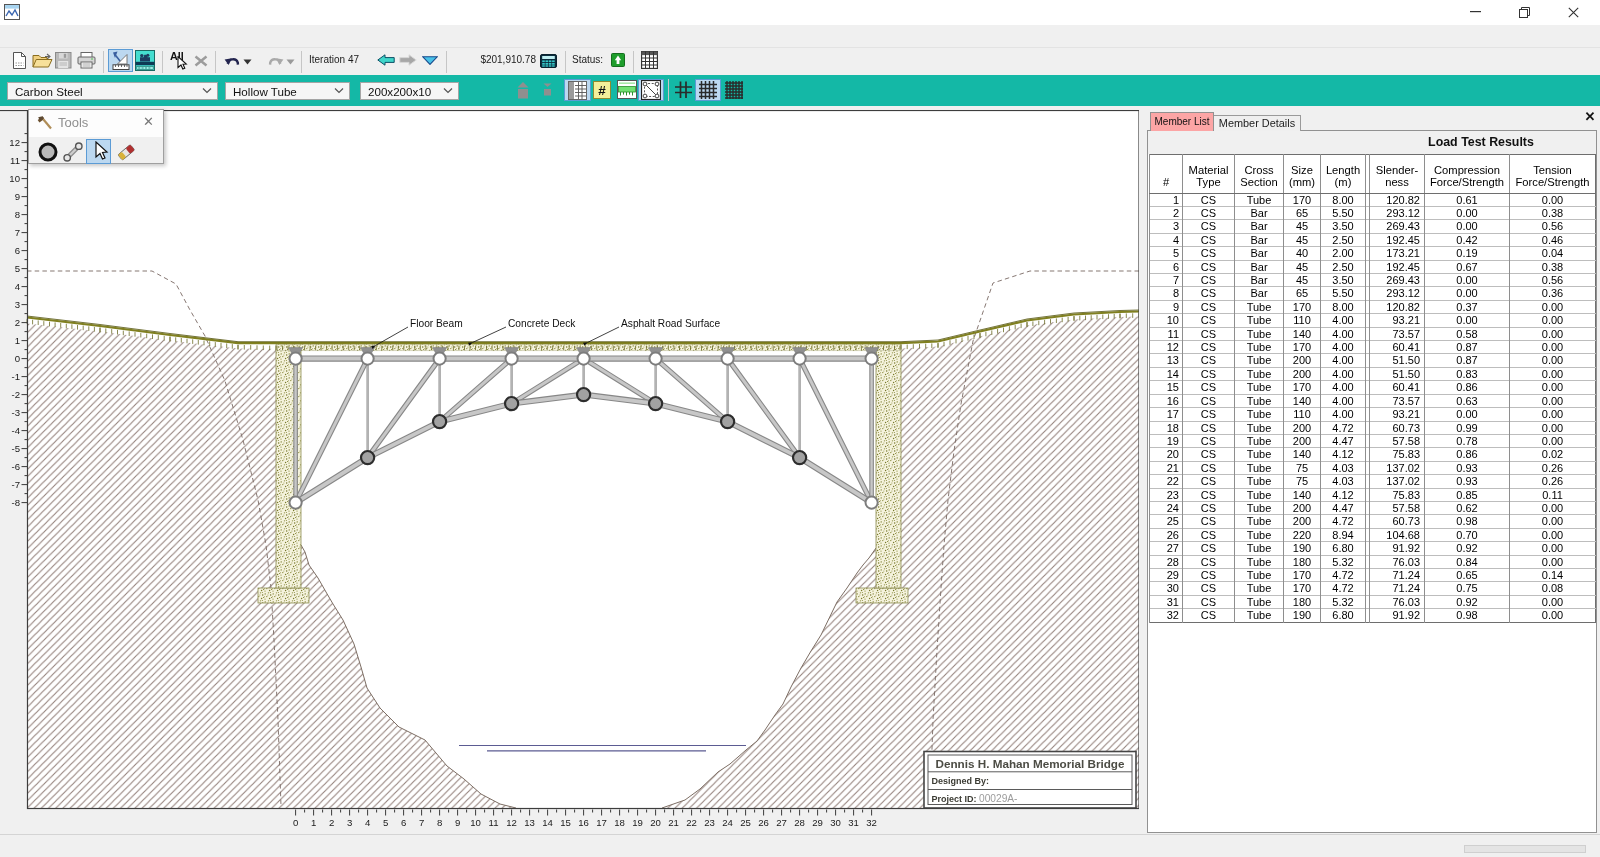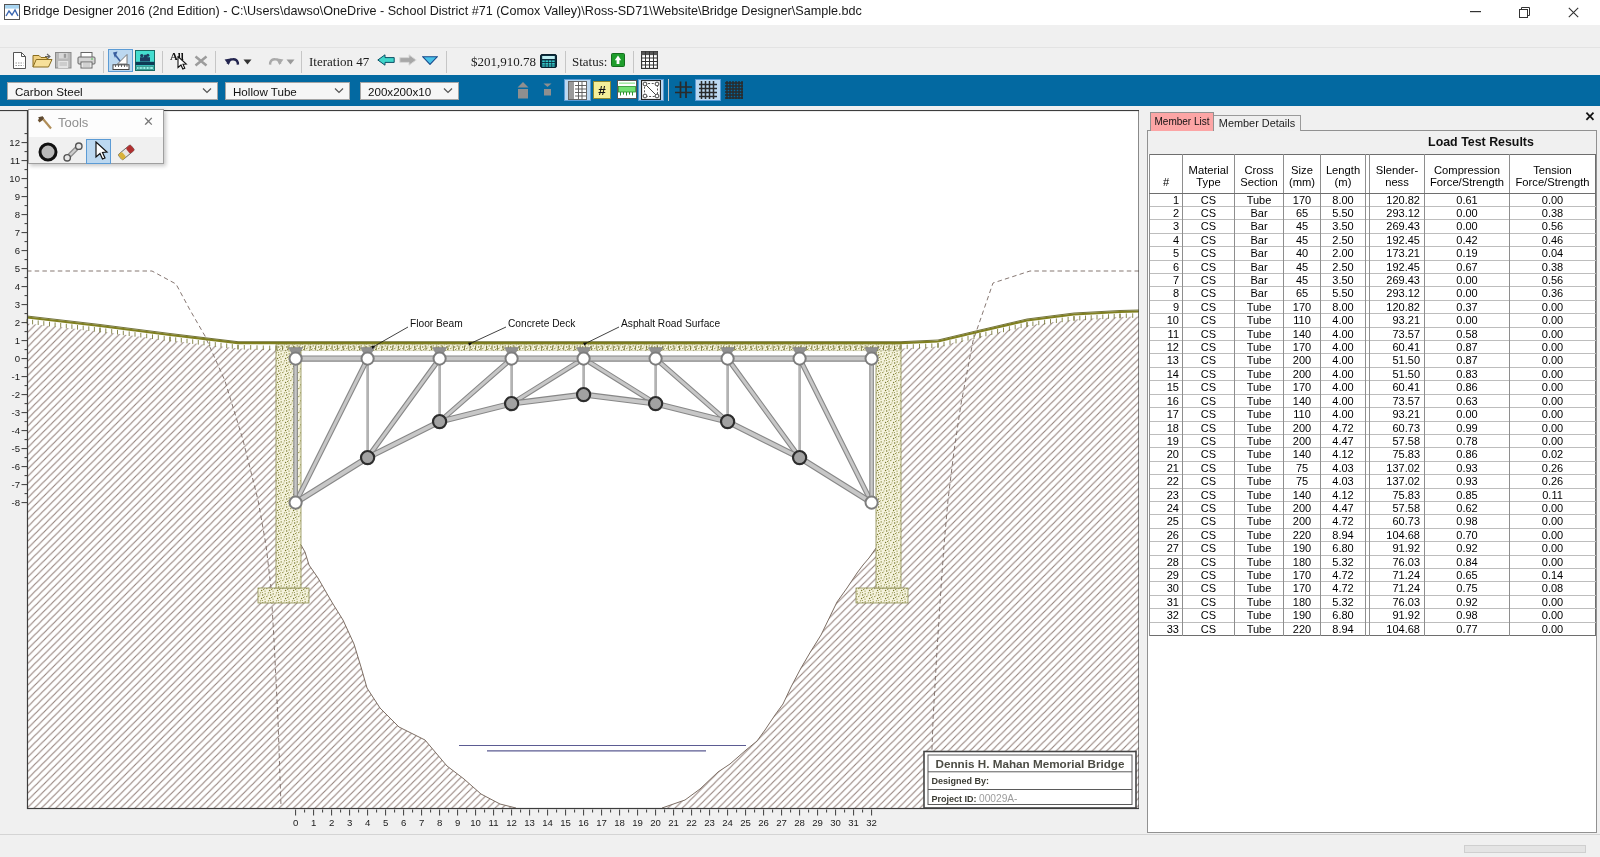--- a/index.html
+++ b/index.html
@@ -3,24 +3,24 @@
 <meta charset="utf-8">
 <style>
 * { margin:0; padding:0; box-sizing:border-box; }
 html,body { width:1600px; height:857px; overflow:hidden; }
 body { font-family:"Liberation Sans", sans-serif; background:#f0f0f0; position:relative; }
 .abs { position:absolute; }
 #titlebar { left:0; top:0; width:1600px; height:25px; background:#ffffff; }
 #titletext { left:23px; top:4px; font-size:12.6px; color:#181818; white-space:nowrap; }
 #menubar { left:0; top:25px; width:1600px; height:22px; background:#fdba74; font-size:12.8px; color:#1a1a1a;margin-top:40px; }
 .mi { position:absolute; top:1.5px; }
-#tb1 { left:0; top:47px; width:1600px; height:28px; background:#f0f0f0; border-top:1px solid #e3e3e3;font-family:Liberation Serif, serif; }
-#tb2 { left:0; top:75px; width:1600px; height:31px; background:#0369a1; }
+#tb1 { left:0; top:47px; width:1600px; height:28px; background:#f0f0f0; border-top:1px solid #e3e3e3; }
+#tb2 { left:0; top:75px; width:1600px; height:31px; background:#14b8a6; }
 .sep { position:absolute; width:1px; background:#c6c6c6; }
-.tbtxt { position:absolute; font-size:13px; color:#1c1c1c; }
+.tbtxt { position:absolute; font-size:10px; color:#1c1c1c; }
 .pressed { background:#bcd8f0; border:1px solid #5b9bd5; }
 .combo { position:absolute; top:7px; height:18px; background:#f6f6f6; border:1px solid #a5a5a5; font-size:11.6px; color:#111; }
 .combo span { position:absolute; left:7px; top:2px; }
 .combo svg { position:absolute; right:5px; top:4px; }
 #statusbar { left:0; top:834px; width:1600px; height:23px; background:#f0f0f0; border-top:1px solid #d4d4d4; }
 #sgrip { left:1464px; top:845px; width:122px; height:8px; background:#e4e4e4; border:1px solid #cfcfcf; }
 #panel { left:1139px; top:106px; width:461px; height:728px; background:#f0f0f0; }
 #tab1 { left:1150px; top:112px; width:64px; white-space:nowrap; height:19px; background:#fca5a5; border:1px solid #919191; border-bottom:none; font-size:10px; color:#111; text-align:center; line-height:17px; z-index:3; }
 #tab2 { left:1213px; top:115px; width:88px; white-space:nowrap; height:16px; background:#efefef; border:1px solid #9a9a9a; border-bottom:none; font-size:10.9px; color:#222; text-align:center; line-height:14px; }
 #pcontent { left:1147px; top:130px; width:450px; height:703px; background:#f0f0f0; border:1px solid #919191; }
@@ -53,21 +53,20 @@
 </style>
 </head>
 <body>
 
 <div id="titlebar" class="abs">
  <svg class="abs" style="left:4px;top:4px" width="16" height="16">
       <rect x="0.5" y="0.5" width="15" height="15" fill="#fff" stroke="#555"></rect>
       <rect x="1" y="1" width="14" height="3.6" fill="#a8d4f0"></rect>
       <path d="M2,12 L5,7 L8,11 L11,6 L14,12" stroke="#3a66b0" stroke-width="1.4" fill="none"></path>
     </svg>
- <div id="titletext" class="abs">Bridge Designer 2016 (2nd Edition) - C:\Users\dawso\OneDrive - School District #71 (Comox Valley)\Ross-SD71\Website\Bridge Designer\Sample.bdc</div>
  <svg class="abs" style="left:1470px;top:11px" width="11" height="2">
       <rect width="11" height="1.2" fill="#333"></rect>
     </svg>
  <svg class="abs" style="left:1519px;top:7px" width="11" height="11">
       <rect x="0.5" y="2.5" width="8" height="8" fill="none" stroke="#333"></rect>
       <path d="M2.5,2.5 V0.5 H10.5 V8.5 H8.5" fill="none" stroke="#333"></path>
     </svg>
  <svg class="abs" style="left:1568px;top:7px" width="11" height="11">
       <path d="M0.8,0.8 L10.2,10.2 M10.2,0.8 L0.8,10.2" stroke="#333" stroke-width="1.1"></path>
     </svg>
@@ -878,28 +877,17 @@
         <td class="r">32</td>
         <td>CS</td>
         <td>Tube</td>
         <td>190</td>
         <td>6.80</td>
         <td class="sp"></td>
         <td class="r2">91.92</td>
         <td>0.98</td>
         <td>0.00</td>
       </tr>
-<tr>
-        <td class="r">33</td>
-        <td>CS</td>
-        <td>Tube</td>
-        <td>220</td>
-        <td>8.94</td>
-        <td class="sp"></td>
-        <td class="r2">104.68</td>
-        <td>0.77</td>
-        <td>0.00</td>
-      </tr>
 </tbody>
   </table>
 
 <div id="statusbar" class="abs"></div>
 <div id="sgrip" class="abs"></div>
 
 </body></html>

